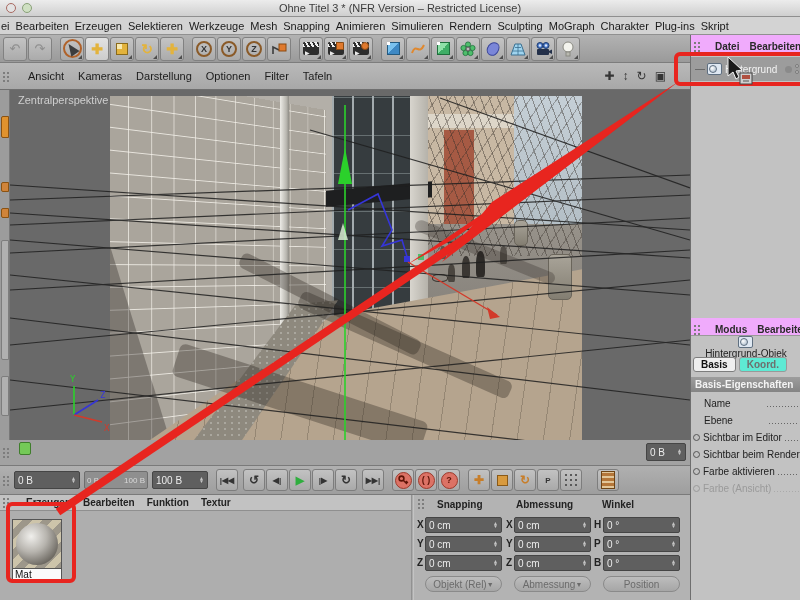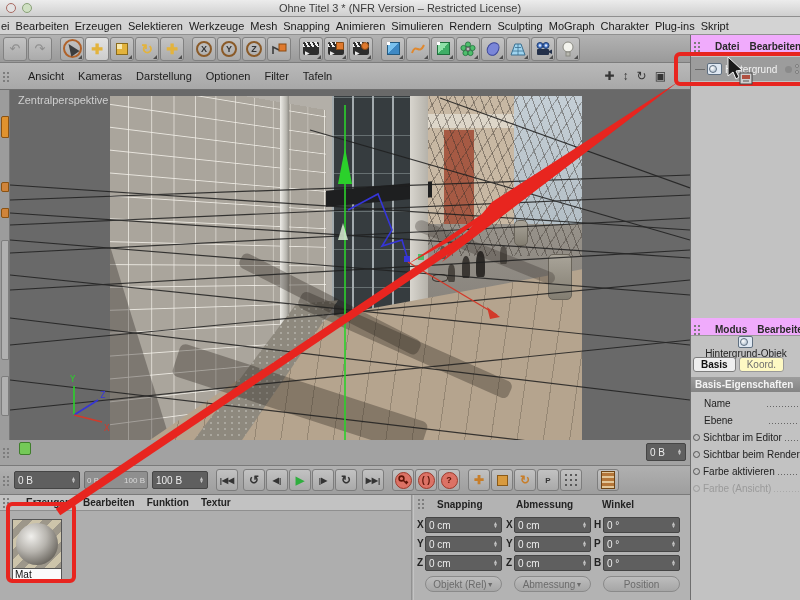--- a/index.html
+++ b/index.html
@@ -74,21 +74,21 @@
   .dot-big { width:7px; height:7px; border-radius:50%; background:#8a8a8a; }
   .dot-col { display:flex; flex-direction:column; gap:2px; }
   .dot-sm { width:4px; height:4px; border-radius:50%; background:#b9b9b9; border:1px solid #7a7a7a; }
 
   .am-obj { position:absolute; left:0; top:301px; width:110px; height:20px; display:flex; align-items:center;
     background:#c2c2c2;flex-direction:column; }
   .am-obj span { font-size:10px; color:#1e1e1e; }
   .am-tabs { position:absolute; left:2px; top:322px; display:flex; gap:3px; }
   .tab { font-size:10px; padding:1px 7px; border-radius:3px; border:1px solid #7d7d7d; }
   .tab.on { background:#efefef; color:#111; font-weight:bold; }
-  .tab.off { background:#fef9c3; color:#6e6e6e; border-color:#999; }
+  .tab.off { background:#5eead4; color:#6e6e6e; border-color:#999;font-weight:bold; }
   .am-section { position:absolute; left:0; top:342px; width:110px; height:15px;
     background:linear-gradient(#9d9d9d,#848484); display:flex; align-items:center; }
   .am-section span { font-size:10px; font-weight:bold; color:#f4f4f4; padding-left:4px; white-space:nowrap; }
   .amrow { position:absolute; left:0; width:110px; height:17px; display:flex; align-items:center; }
   .amrow .tg { width:7px; height:7px; border:1px solid #555; border-radius:50%; margin:0 3px 0 2px; flex:none; }
   .amrow.noTg { padding-left:13px;gap:33px; }
   .amrow span { font-size:10px; color:#222; white-space:nowrap; }
   .amrow .lead { flex:1; height:1px; margin:6px 2px 0 3px;
     background:repeating-linear-gradient(90deg,#666 0 1px,transparent 1px 3px); }
   .amrow.dis span { color:#9a9a9a; } .amrow.dis .tg { border-color:#9a9a9a; }

